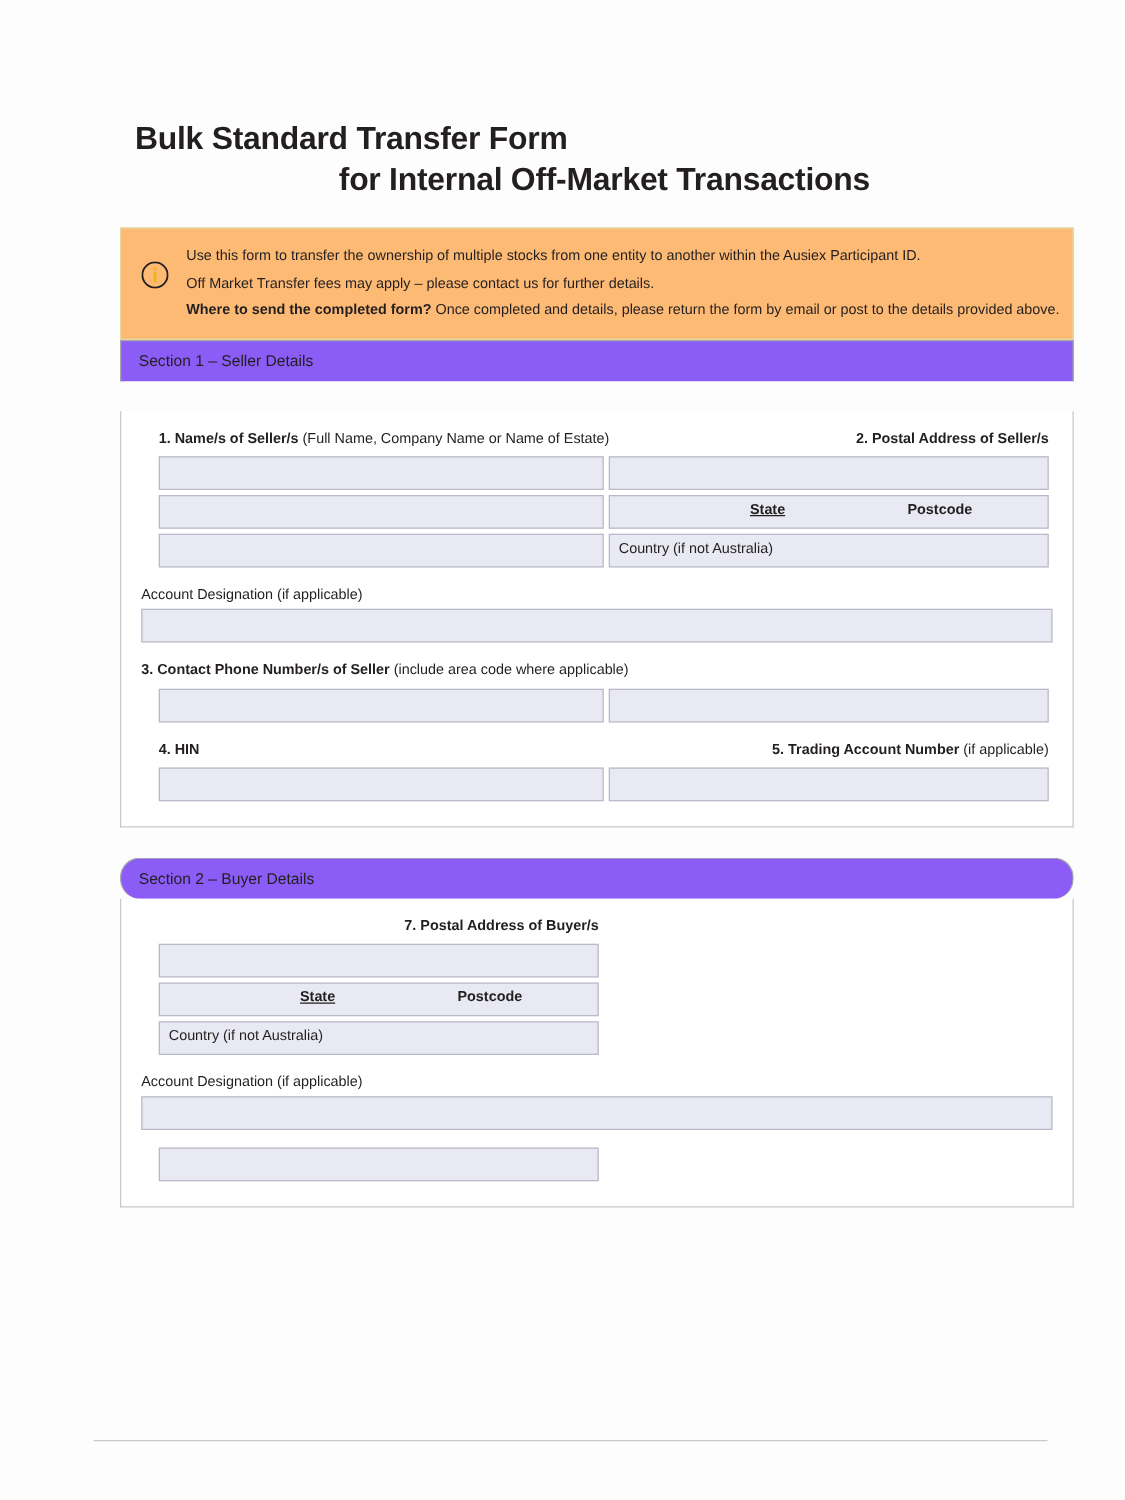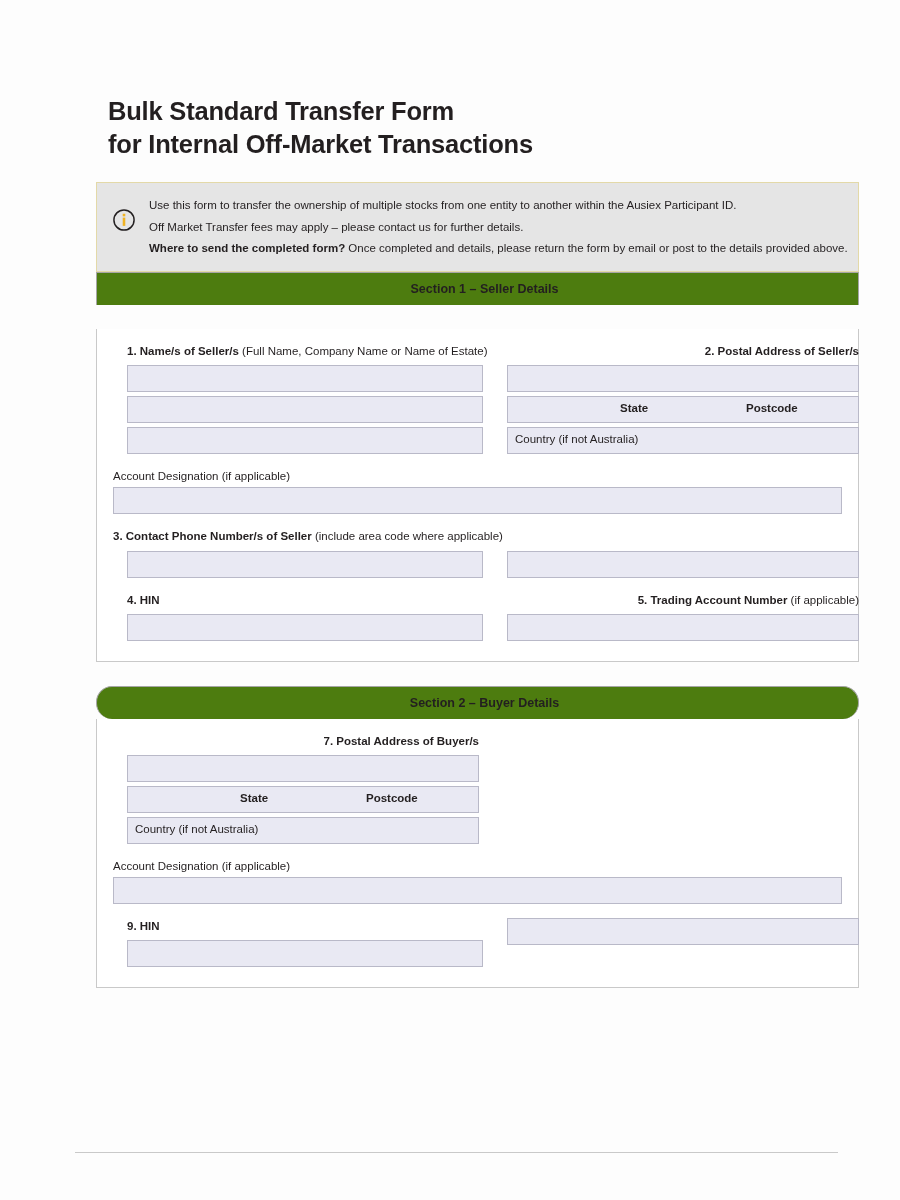--- a/index.html
+++ b/index.html
@@ -35,27 +35,27 @@
   
   .title {
     margin-top: 95px;
     font-size: 25.5px;
     font-weight: bold;
     line-height: 1.28;
     letter-spacing: -0.2px;
     color: #231f20;
     margin-left: 12px;
   }
-  .title .line2 { display: block; }
+  .title .line2 { display: block; text-align: center; }
 
   
   .notice {
     margin-top: 22px;
     border: 1px solid #e3d9a8;
-    background: #e5e5e5;
+    background: #fdba74;
     box-sizing: border-box;
     padding: 12px 14px 12px 12px;
     display: flex;
     align-items: flex-start;
   }
   .notice-icon {
     width: 22px;
     height: 22px;
     flex: 0 0 22px;
     margin-top: 14px;
@@ -71,37 +71,36 @@
   .notice-text b { font-weight: bold; }
 
   
   .section {
     margin-top: 24px;
     border: 1px solid #c9c9c9;
     border-top: none;
     background: #ffffff;
   }
   .section-header {
-    background: #4d7c0f;
+    background: #8b5cf6;
     color: #231f20;
     font-size: 12.5px;
-    font-weight: bold;
+    font-weight: normal;
     padding: 9px 0 9px 14px;
     border: 1px solid #a6a6a6;
     border-bottom: none;
     box-sizing: border-box;
-    text-align: center;
   }
   .section-body {
     padding: 14px 16px 20px 16px;
   }
 
   .row {
     display: flex;
-    gap: 24px;
+    gap: 4px;
     padding-left: 14px;
   }
   .col-left { width: 356px; flex: 0 0 356px; }
   .col-right { width: 352px; flex: 0 0 352px; text-align: right; }
 
   .lbl {
     font-size: 11.5px;
     line-height: 1.5;
     color: #231f20;
     margin-bottom: 5px;
@@ -129,21 +128,21 @@
     margin-bottom: 4px;
     position: relative;
     font-size: 11.5px;
     color: #231f20;
   }
   .field-inline .cap {
     position: absolute;
     top: 5px;
     font-weight: bold;
   }
-  .cap-state { left: 112px; }
+  .cap-state { left: 112px; text-decoration: underline; }
   .cap-postcode { left: 238px; }
   .field-inline .ltxt {
     position: absolute;
     top: 5px;
     left: 7px;
   }
   .widegap { margin-top: 14px; }
 
   .designation-lbl {
     font-size: 11.5px;
@@ -256,24 +255,20 @@
                 <span class="ltxt">Country (if not Australia)</span>
               </div>
             </div>
           </div>
 
           <div class="designation-lbl">Account Designation (if applicable)</div>
           <div class="field full"></div>
 
 
           <div class="widegap row">
-            <div class="col-left">
-              <div class="lbl"><b>9. HIN</b></div>
-              <div class="field last"></div>
-            </div>
             <div class="col-right">
               <div class="field last"></div>
             </div>
           </div>
 
         </div>
       </div>
     </div>
 
   </div>

